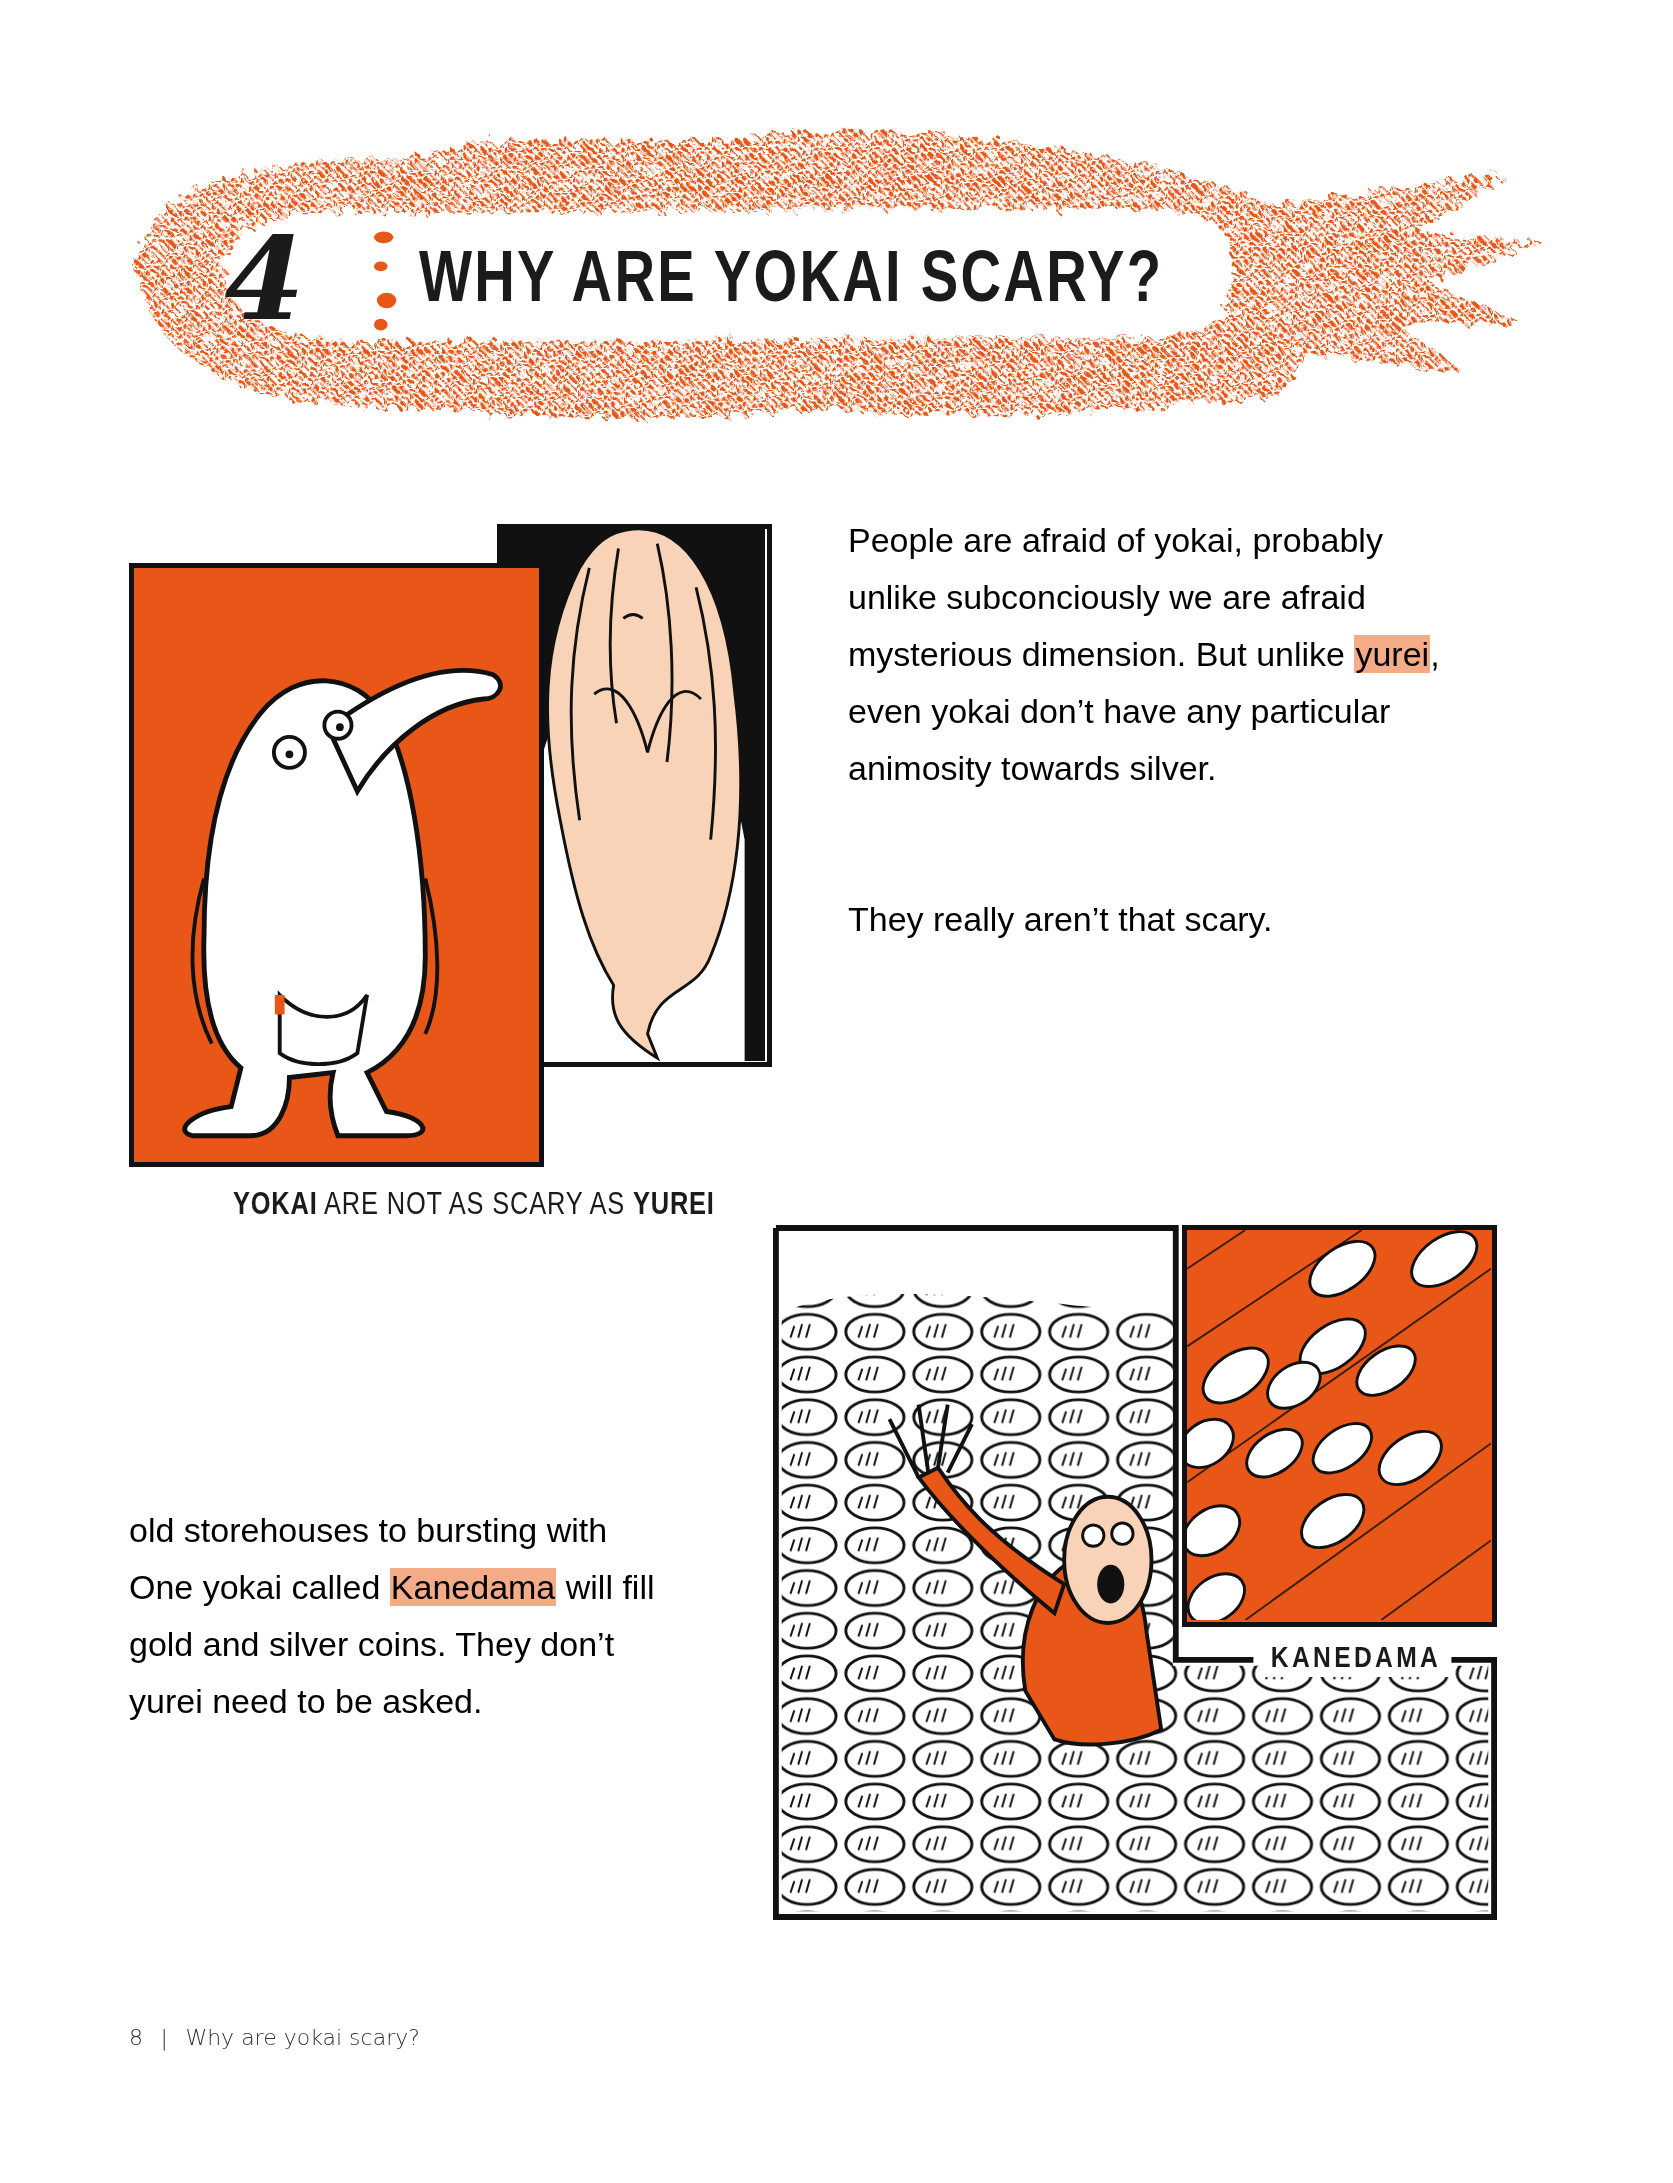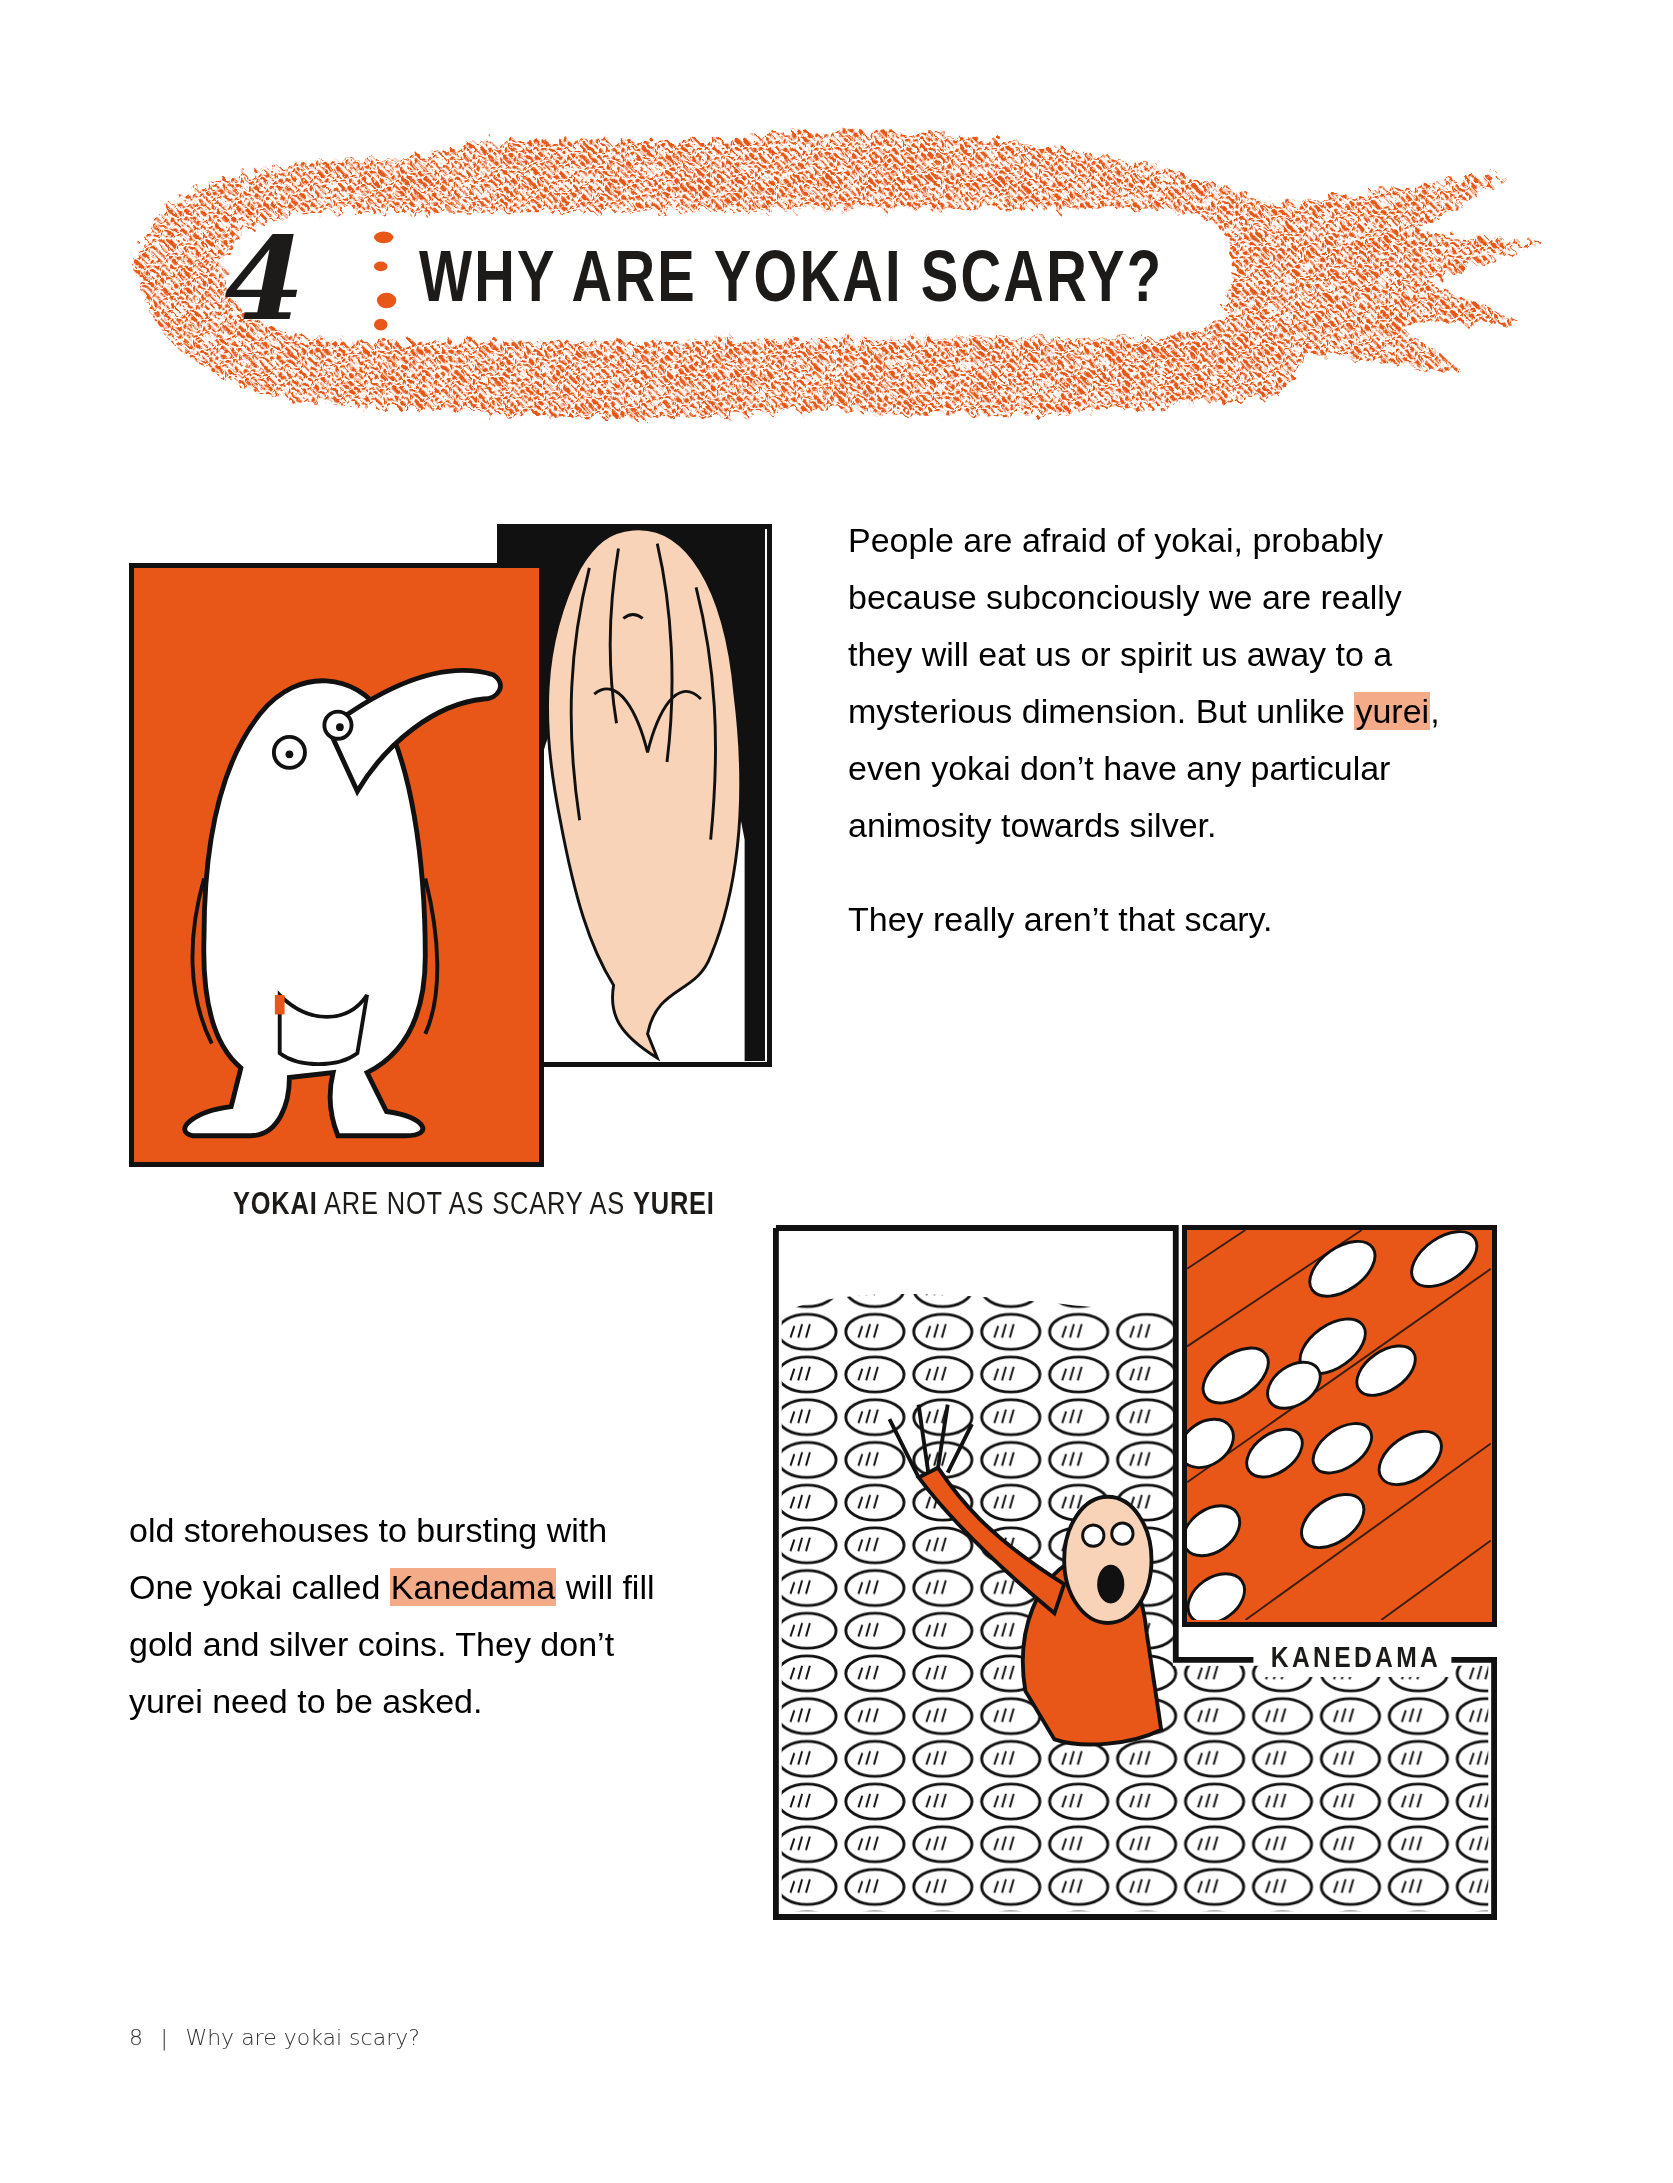--- a/index.html
+++ b/index.html
@@ -106,22 +106,21 @@
     <path d="M150,440 C180,470 220,470 240,440 L230,500 C210,515 170,515 150,500 Z" fill="#fff" stroke="#111" stroke-width="4"></path>
     <path d="M145,440 h10 v20 h-10 z" fill="#e85717"></path>
   </svg>
 </div>
 <div class="abs caption">
   <b>YOKAI</b><span> ARE NOT AS SCARY AS </span><b>YUREI</b>
 </div>
 
 <div class="abs body-text para-1">
   <span class="line">People are afraid of yokai, probably</span>
-  <span class="line">because subconciously we are really</span>
-  <span class="line">they will eat us or spirit us away to a</span>
+  <span class="line">unlike subconciously we are afraid</span>
   <span class="line"><span>mysterious dimension. But unlike </span><span class="hl">yurei</span><span>,</span></span>
   <span class="line">even yokai don’t have any particular</span>
   <span class="line">animosity towards silver.</span>
 </div>
 <div class="abs body-text para-2">They really aren’t that scary.</div>
 
 <div class="abs body-text para-3">
   <span class="line">old storehouses to bursting with</span>
   <span class="line"><span>One yokai called </span><span class="hl">Kanedama</span><span> will fill</span></span>
   <span class="line">gold and silver coins. They don’t</span>

